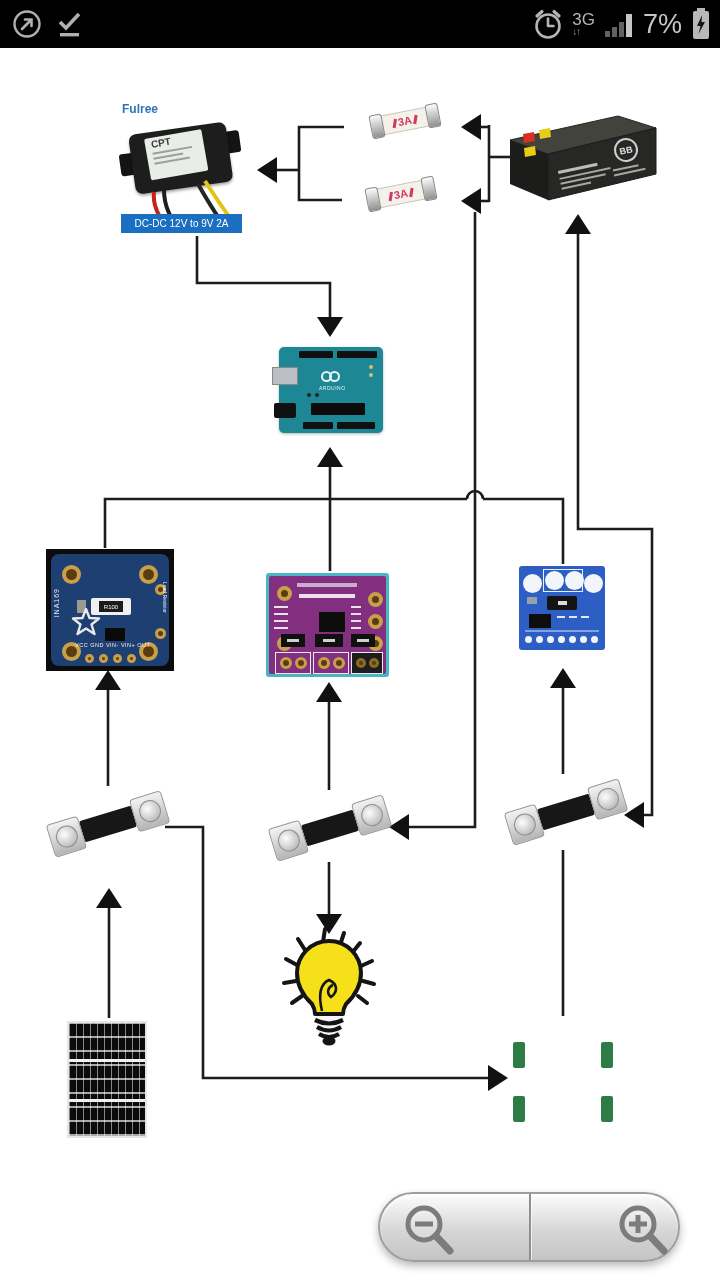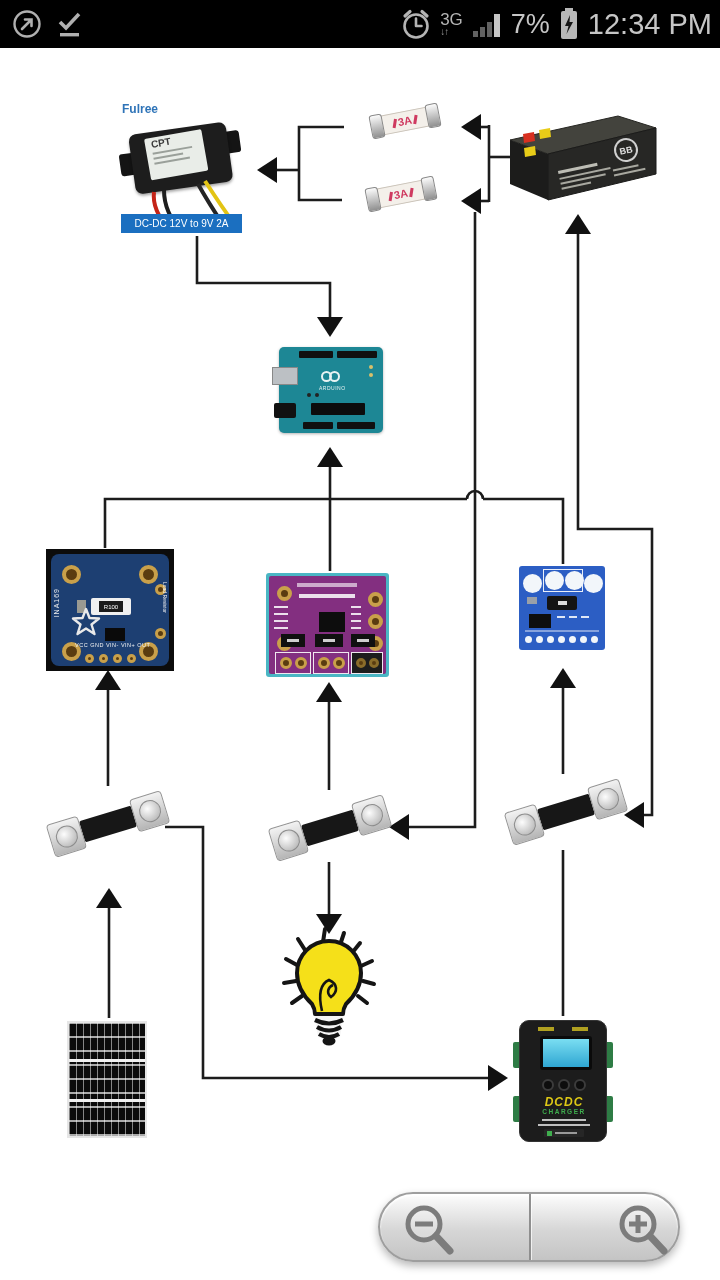--- a/index.html
+++ b/index.html
@@ -146,21 +146,20 @@
         <rect x="9" y="18" width="5" height="10" fill="#626262"></rect>
         <rect x="16" y="13" width="5" height="15" fill="#626262"></rect>
         <rect x="23" y="5" width="6" height="23" fill="#c6c6c6"></rect>
       </svg>
       <span class="sb-txt">7%</span>
       <svg width="22" height="34" viewBox="0 0 22 34">
         <rect x="7" y="1" width="8" height="4" fill="#b8b8b8"></rect>
         <rect x="3" y="4" width="16" height="28" rx="2" fill="#b8b8b8"></rect>
         <polygon points="12,8 7,19 10.5,19 8.5,27 15,15 11.5,15" fill="#161616"></polygon>
       </svg>
-      <span class="sb-time">12:34 PM</span>
     </div>
   </div>
 
   <svg id="wires">
       <polyline points="197,236 197,283 330,283 330,318" fill="none" stroke="#1c1c1c" stroke-width="2.6"></polyline>
       <polyline points="344,127 299,127 299,200 342,200" fill="none" stroke="#1c1c1c" stroke-width="2.6"></polyline>
       <polyline points="299,170 276,170" fill="none" stroke="#1c1c1c" stroke-width="2.6"></polyline>
       <polyline points="519,157 489,157" fill="none" stroke="#1c1c1c" stroke-width="2.6"></polyline>
       <polyline points="489,125 489,202" fill="none" stroke="#1c1c1c" stroke-width="2.6"></polyline>
       <polyline points="489,127 480,127" fill="none" stroke="#1c1c1c" stroke-width="2.6"></polyline>
@@ -429,36 +428,20 @@
   <div class="node" id="solar">
     <div class="solar-h" style="top:36px;"></div>
     <div class="solar-h" style="top:76px;"></div>
   </div>
 
   <div class="node" id="controller">
     <div class="ctl-flange" style="left:0px;top:22px;"></div>
     <div class="ctl-flange" style="left:0px;top:76px;"></div>
     <div class="ctl-flange" style="left:88px;top:22px;"></div>
     <div class="ctl-flange" style="left:88px;top:76px;"></div>
-    <div class="ctl-body">
-      <div class="dash" style="left:18px;top:6px;width:16px;height:4px;background:#b0a020;"></div>
-      <div class="dash" style="left:52px;top:6px;width:16px;height:4px;background:#b0a020;"></div>
-      <div class="ctl-screen"></div>
-      <div class="ctl-btn" style="left:22px;"></div>
-      <div class="ctl-btn" style="left:38px;"></div>
-      <div class="ctl-btn" style="left:54px;"></div>
-      <div class="ctl-title">DCDC</div>
-      <div class="ctl-sub">CHARGER</div>
-      <div class="ctl-line" style="left:22px;top:98px;width:44px;"></div>
-      <div class="ctl-line" style="left:18px;top:103px;width:52px;"></div>
-      <div class="ctl-logo">
-          <i></i>
-          <b></b>
-        </div>
-    </div>
   </div>
 
   <div class="node" id="zoombar">
     <div class="zoom-divider"></div>
     <div class="zoombtn" id="zoom-out" style="left:4px;">
       <svg class="zbg" width="60" height="60" viewBox="0 0 60 60">
         <circle cx="26" cy="24" r="16" fill="rgba(255,255,255,.18)" stroke="#7c7c7c" stroke-width="5"></circle>
         <line x1="38" y1="36" x2="52" y2="51" stroke="#7c7c7c" stroke-width="7" stroke-linecap="round"></line>
         <line x1="17" y1="24" x2="35" y2="24" stroke="#7c7c7c" stroke-width="5"></line>
       </svg>

